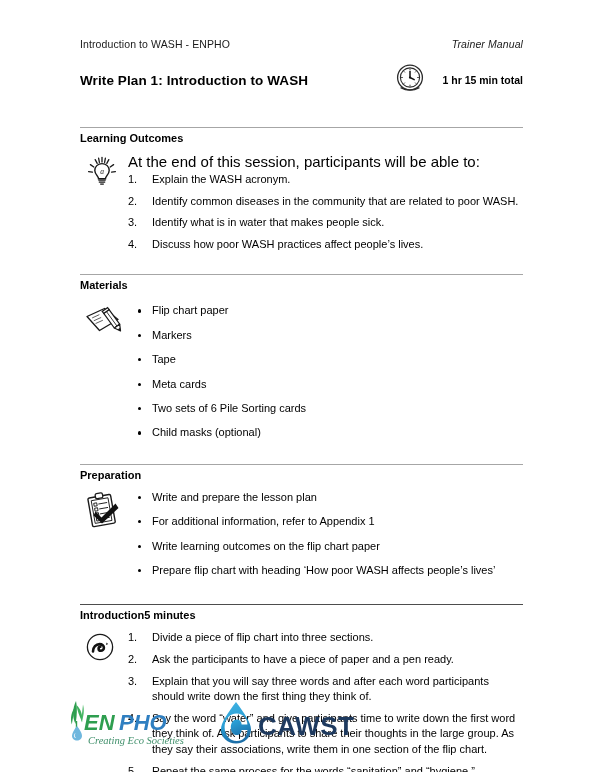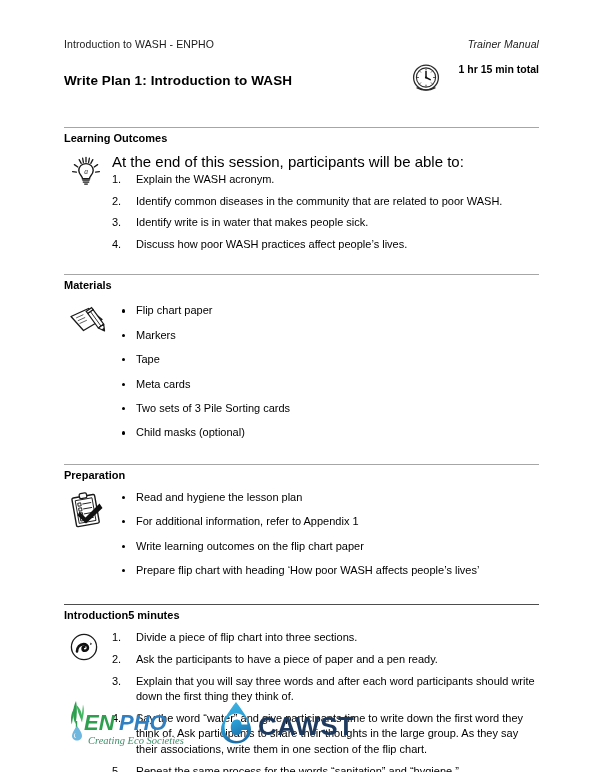--- a/index.html
+++ b/index.html
@@ -13,21 +13,21 @@
     font-family: "Liberation Sans", sans-serif;
     color: #000000;
     position: relative;
     overflow: hidden;
   }
   .page {
     position: relative;
     width: 603px;
     height: 772px;
     box-sizing: border-box;
-    padding: 0 64px;
+    padding: 0 80px;
   }
 
   
   .doc-header {
     display: flex;
     justify-content: space-between;
     align-items: baseline;
     padding-top: 38px;
     font-size: 10.5px;
     color: #1a1a1a;
@@ -41,21 +41,21 @@
     justify-content: space-between;
     margin-top: 13px;
   }
   .lesson-title {
     font-size: 13.5px;
     font-weight: bold;
     letter-spacing: 0.1px;
   }
   .duration-block {
     display: flex;
-    align-items: flex-start;
+    align-items: center;
     gap: 17px;
   }
   .duration-text {
     font-size: 10.5px;
     font-weight: bold;
     white-space: nowrap;
   }
 
   
   .rule {
@@ -213,21 +213,21 @@
           <line x1="16.3" y1="27.1" x2="23.7" y2="27.1" stroke="#1a1a1a" stroke-width="1.3"></line>
           <line x1="16.8" y1="29.1" x2="23.2" y2="29.1" stroke="#1a1a1a" stroke-width="1.3"></line>
           <line x1="18.2" y1="31.1" x2="21.8" y2="31.1" stroke="#1a1a1a" stroke-width="1.3"></line>
           <text x="20" y="21.4" font-family="'Liberation Serif', serif" font-size="7.5" font-style="italic" text-anchor="middle" fill="#1a1a1a">a</text>
         </svg>
       </div>
       <p class="lead-line">At the end of this session, participants will be able to:</p>
       <ol class="num-list tight">
         <li><span class="num">1.</span><span>Explain the WASH acronym.</span></li>
         <li><span class="num">2.</span><span>Identify common diseases in the community that are related to poor WASH.</span></li>
-        <li><span class="num">3.</span><span>Identify write is in water that makes people sick.</span></li>
+        <li><span class="num">3.</span><span>Identify what is in water that makes people sick.</span></li>
         <li><span class="num">4.</span><span>Discuss how poor WASH practices affect people’s lives.</span></li>
       </ol>
     </div>
   </div>
 
   <div class="sec-materials">
     <hr class="rule">
     <div class="section-head">
       <span>Materials</span>
     </div>
@@ -252,21 +252,21 @@
             <path d="M26.7 26.6 L28.3 29.5 L29.9 26.6 Z" fill="#1a1a1a"></path>
             <rect x="25" y="3" width="6.6" height="2.5" fill="#ffffff" stroke="#1a1a1a" stroke-width="1.2"></rect>
           </g>
         </svg>
       </div>
       <ul class="bullets">
         <li>Flip chart paper</li>
         <li>Markers</li>
         <li>Tape</li>
         <li>Meta cards</li>
-        <li>Two sets of 3 Pile Sorting cards</li>
+        <li>Two sets of 6 Pile Sorting cards</li>
         <li>Child masks (optional)</li>
       </ul>
     </div>
   </div>
 
   <div class="sec-preparation">
     <hr class="rule">
     <div class="section-head">
       <span>Preparation</span>
     </div>
@@ -287,21 +287,21 @@
               <line x1="17.8" y1="13.5" x2="26" y2="13.5"></line>
               <line x1="17.8" y1="18.5" x2="26" y2="18.5"></line>
               <line x1="17.8" y1="23.5" x2="26" y2="23.5"></line>
               <line x1="17.8" y1="28.5" x2="26" y2="28.5"></line>
             </g>
           </g>
           <path d="M13.5 21.5 L19.5 27.5 L33.5 13.5 L36.5 18 L20 33.5 L11.5 25.5 Z" fill="#111111"></path>
         </svg>
       </div>
       <ul class="bullets loose">
-        <li>Read and hygiene the lesson plan</li>
+        <li>Write and prepare the lesson plan</li>
         <li>For additional information, refer to Appendix 1</li>
         <li>Write learning outcomes on the flip chart paper</li>
         <li>Prepare flip chart with heading ‘How poor WASH affects people’s lives’</li>
       </ul>
     </div>
   </div>
 
   <div class="sec-introduction">
     <hr class="rule rule-dark">
     <div class="section-head">

